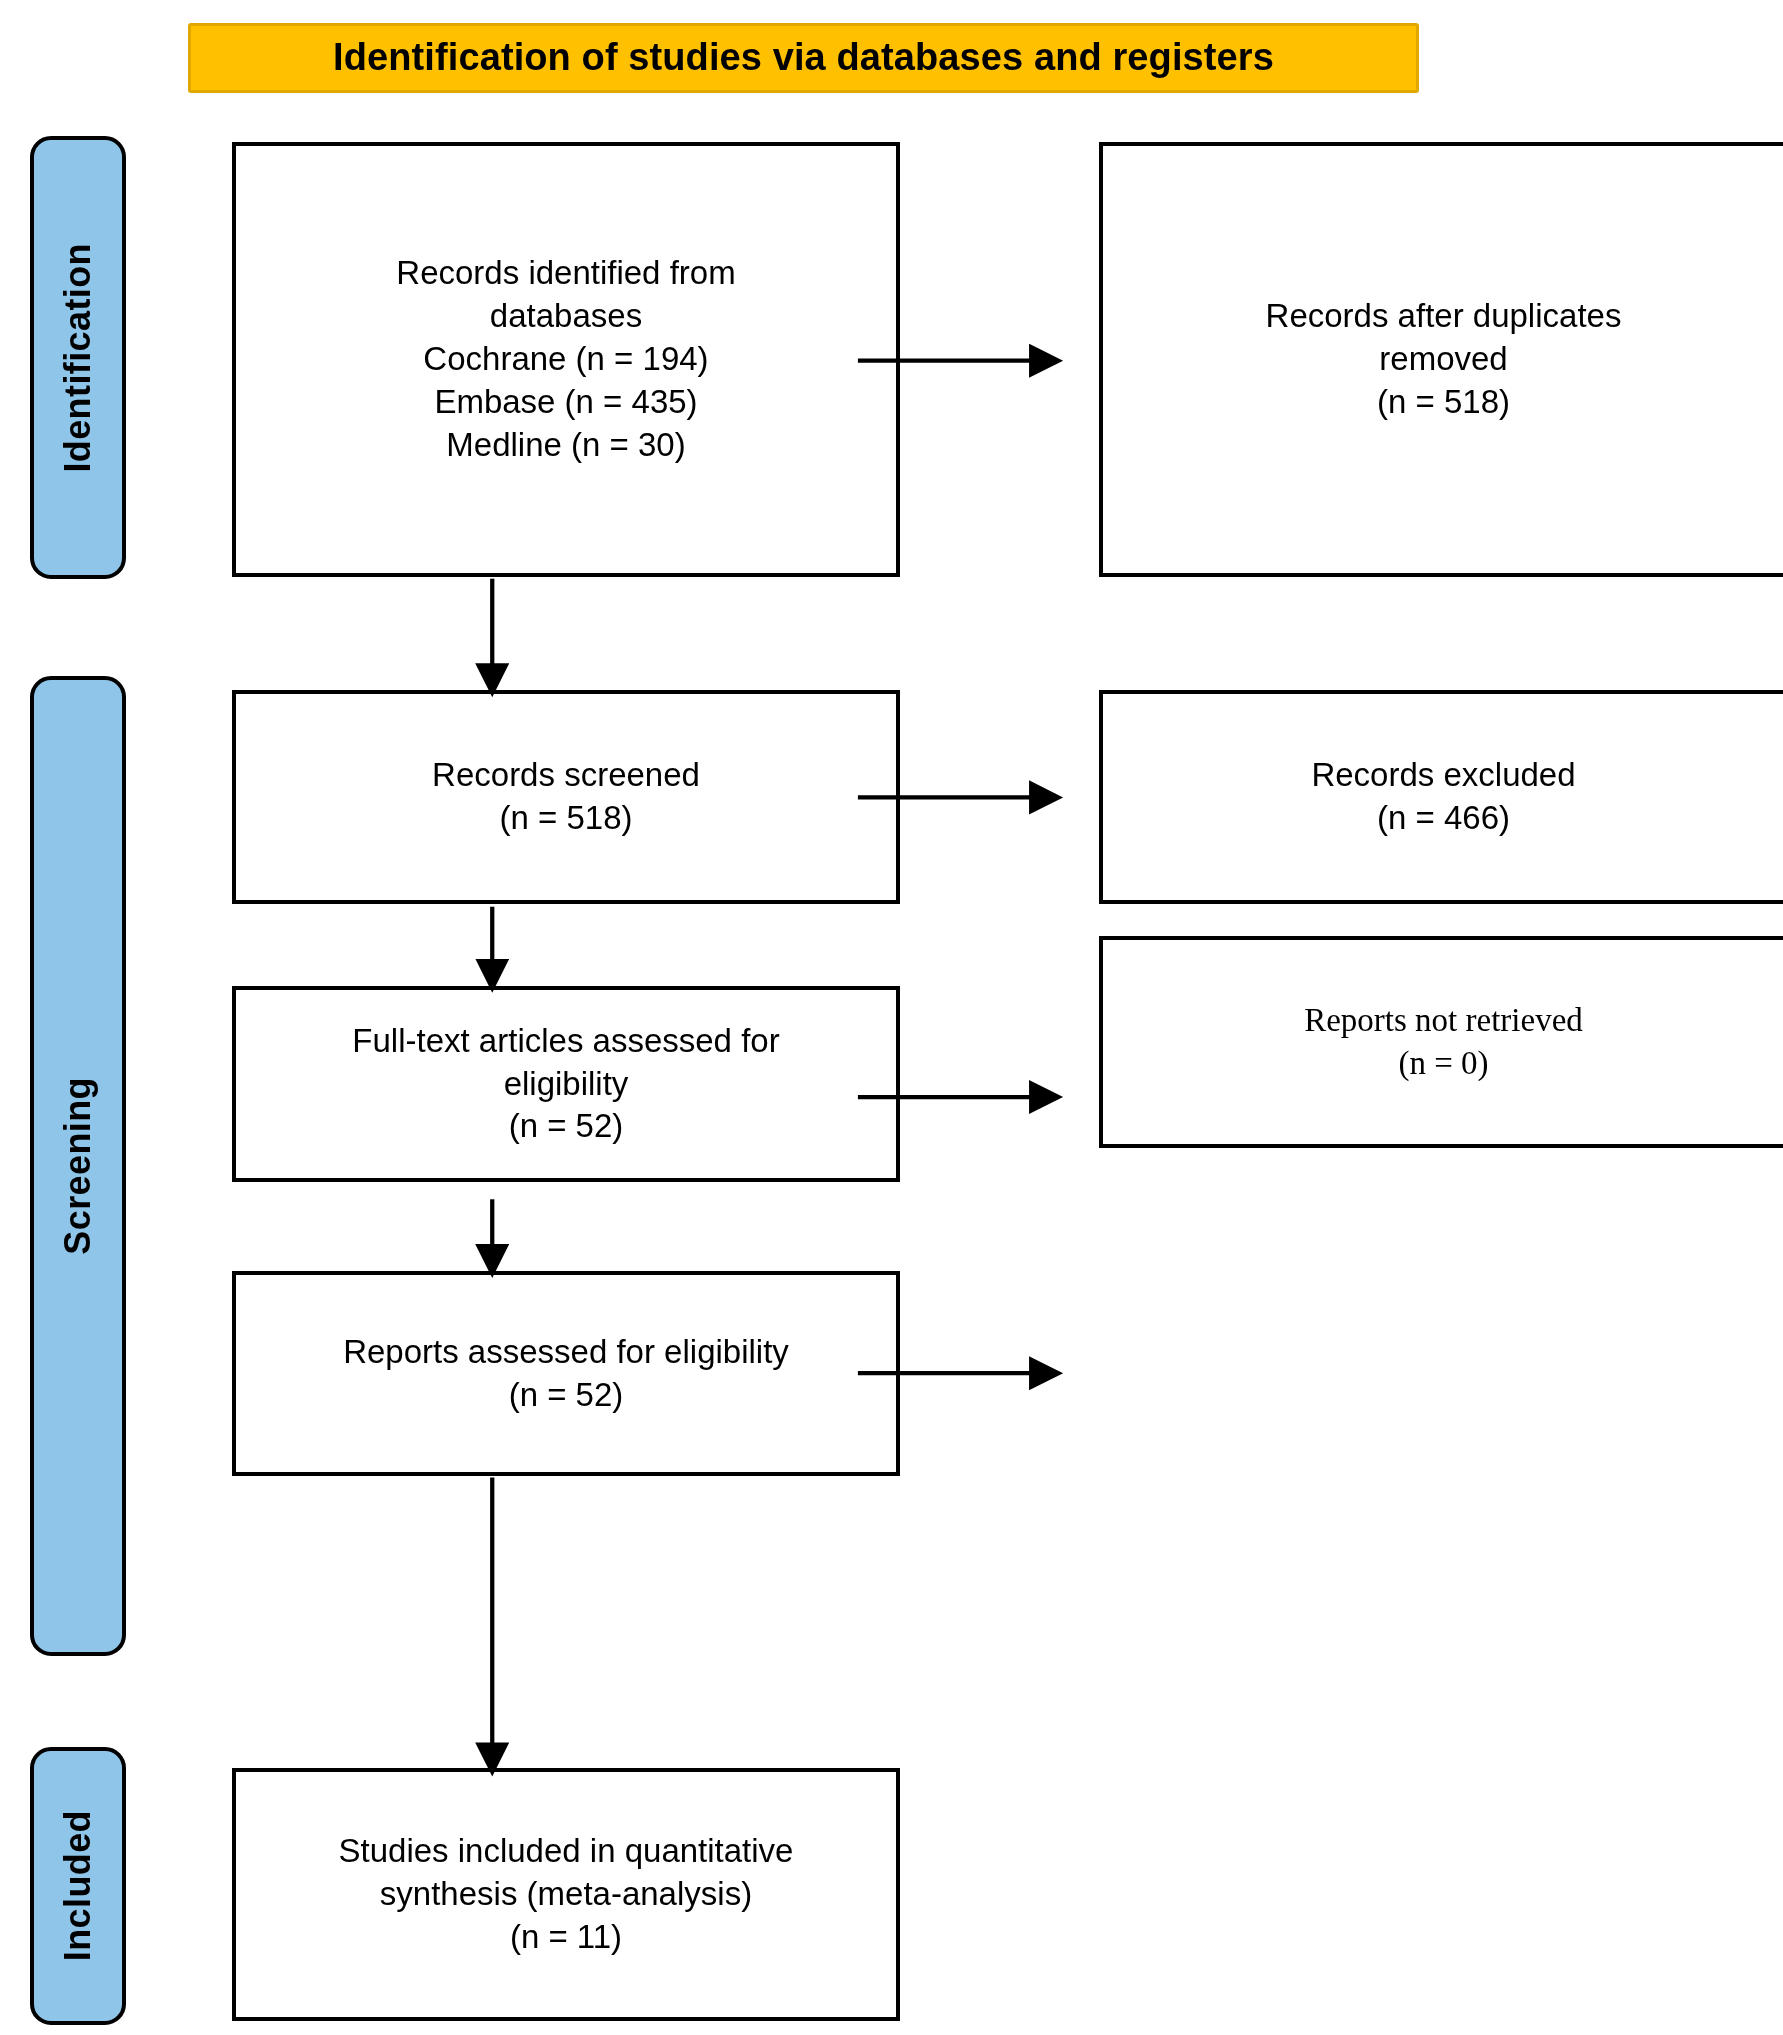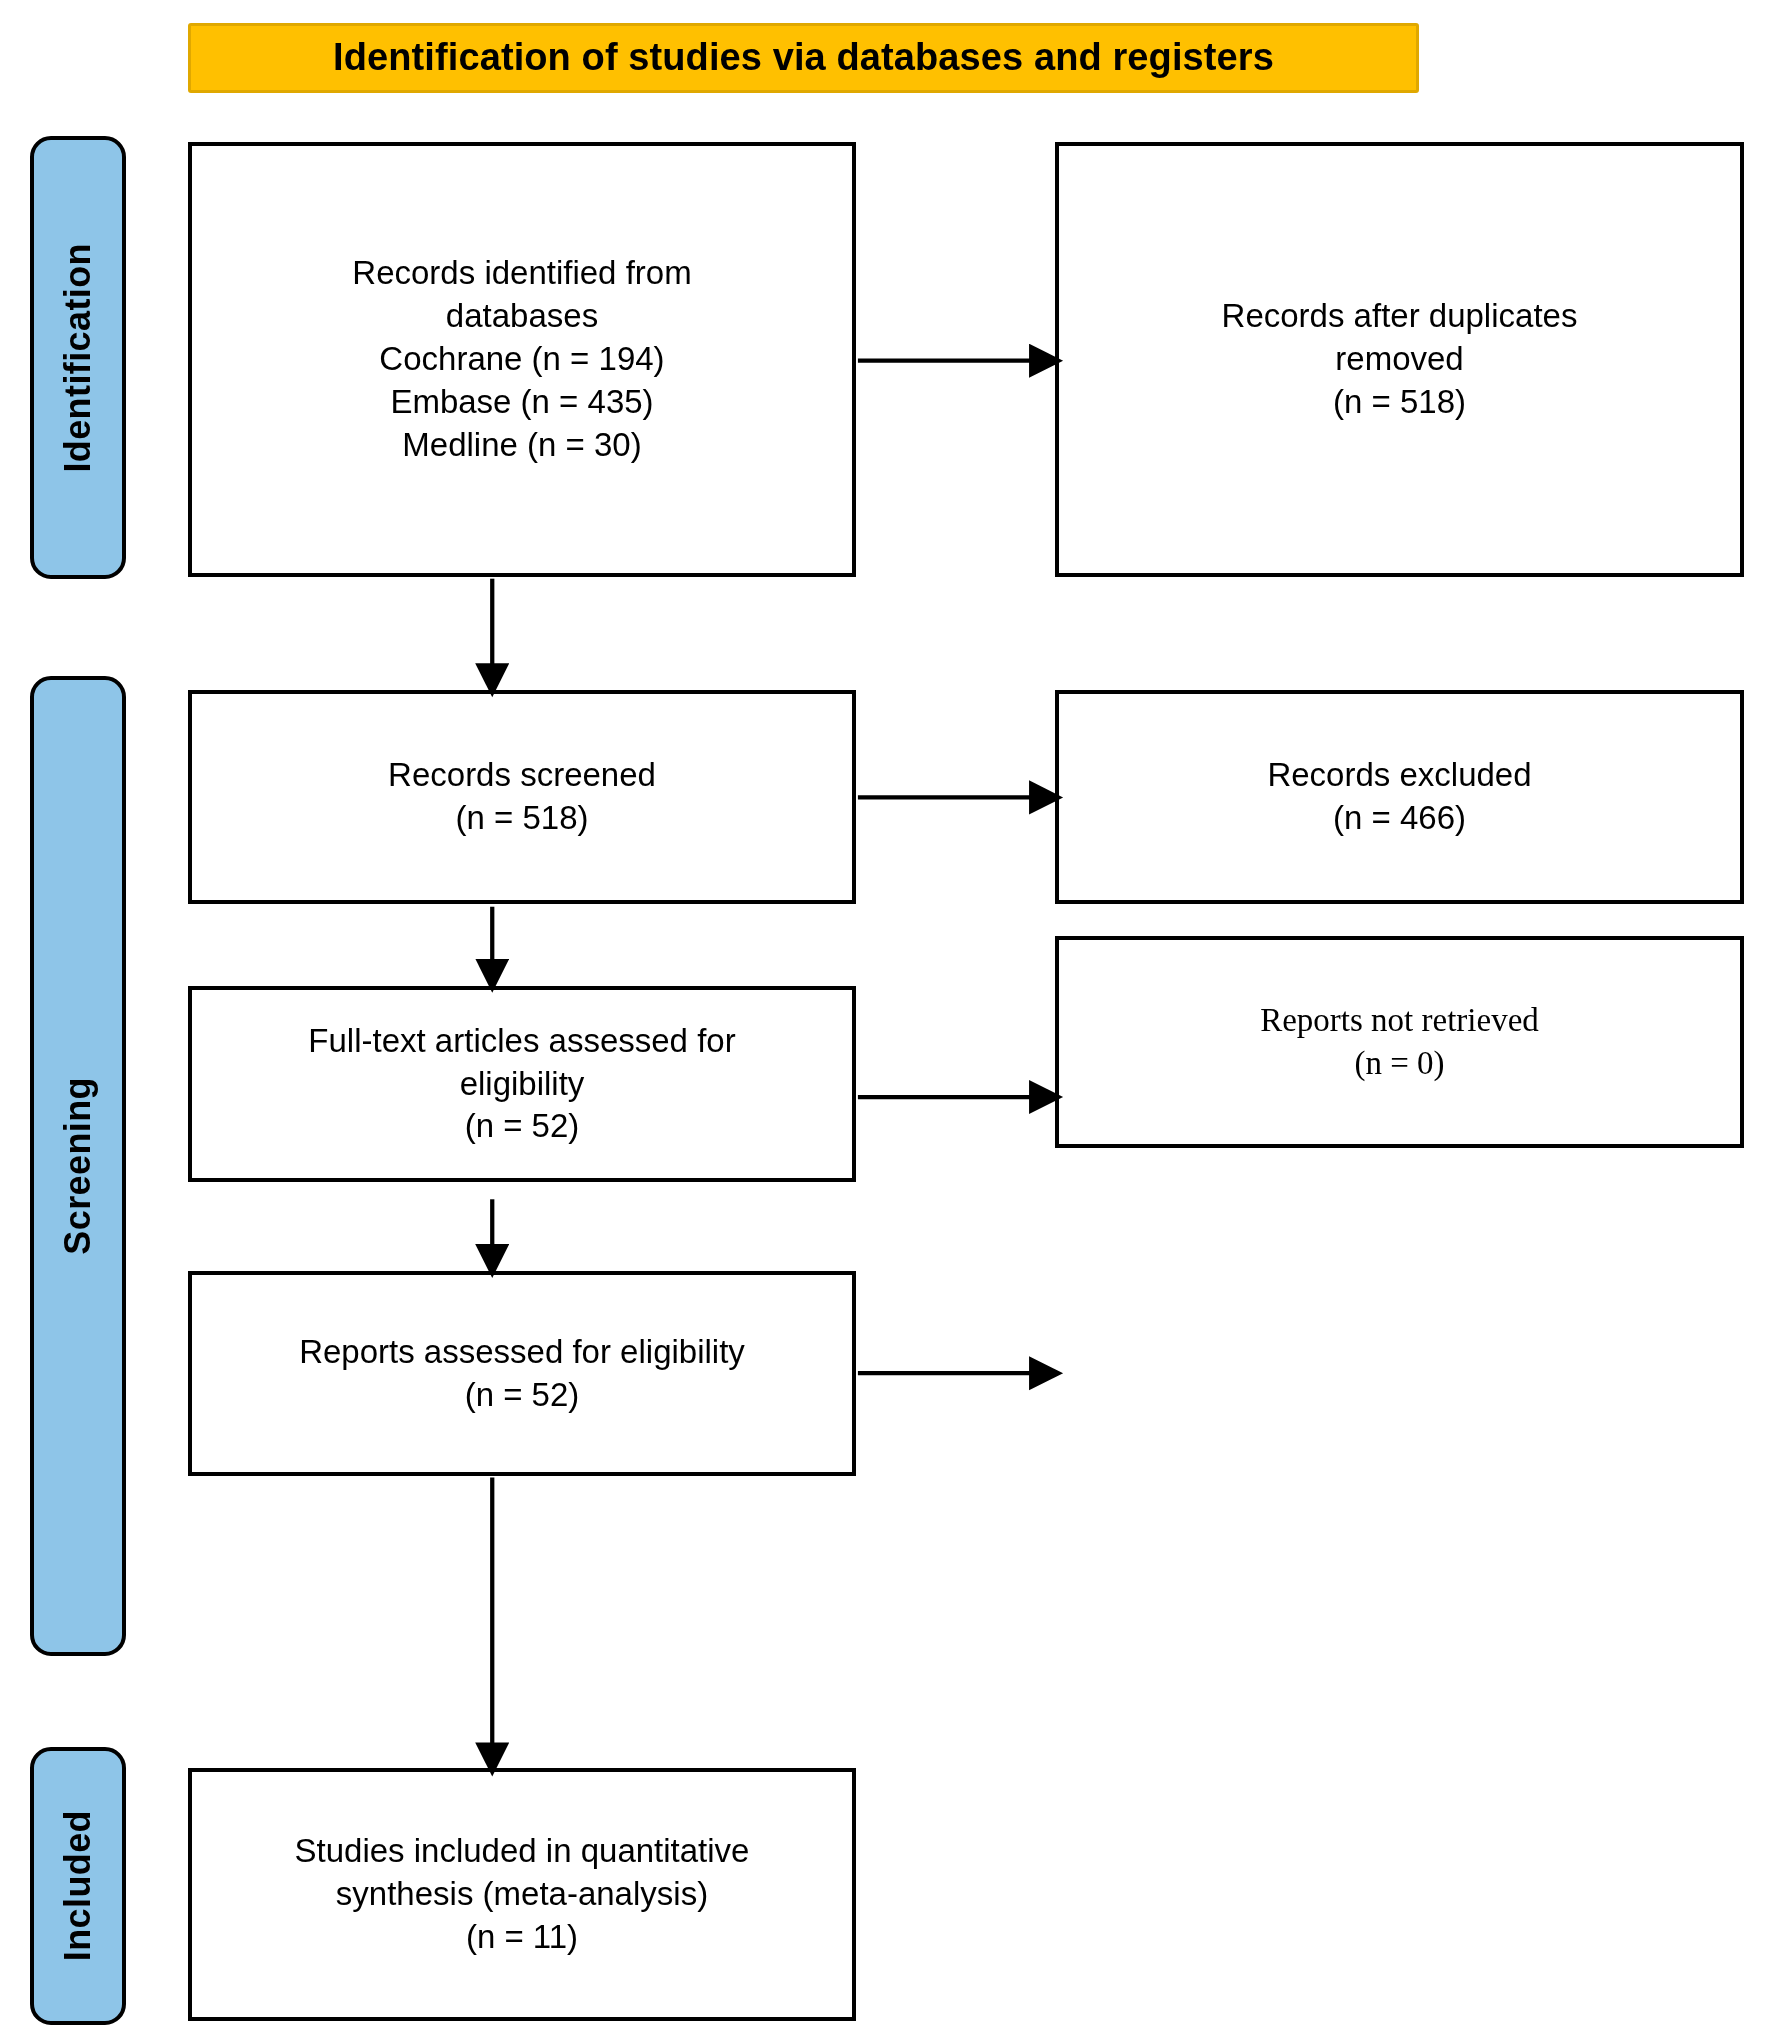--- a/index.html
+++ b/index.html
@@ -74,20 +74,21 @@
   
   .flow-box {
     position: absolute;
     background: #ffffff;
     border: 4.3px solid #000000;
     box-sizing: border-box;
     display: flex;
     align-items: center;
     justify-content: center;
     padding: 7px 15.6px;
+    margin-left: 44px;
   }
   .flow-box p {
     margin: 0;
     text-align: center;
     font-size: 33px;
     line-height: 1.30;
     color: #000000;
     white-space: pre-line;
   }
 

